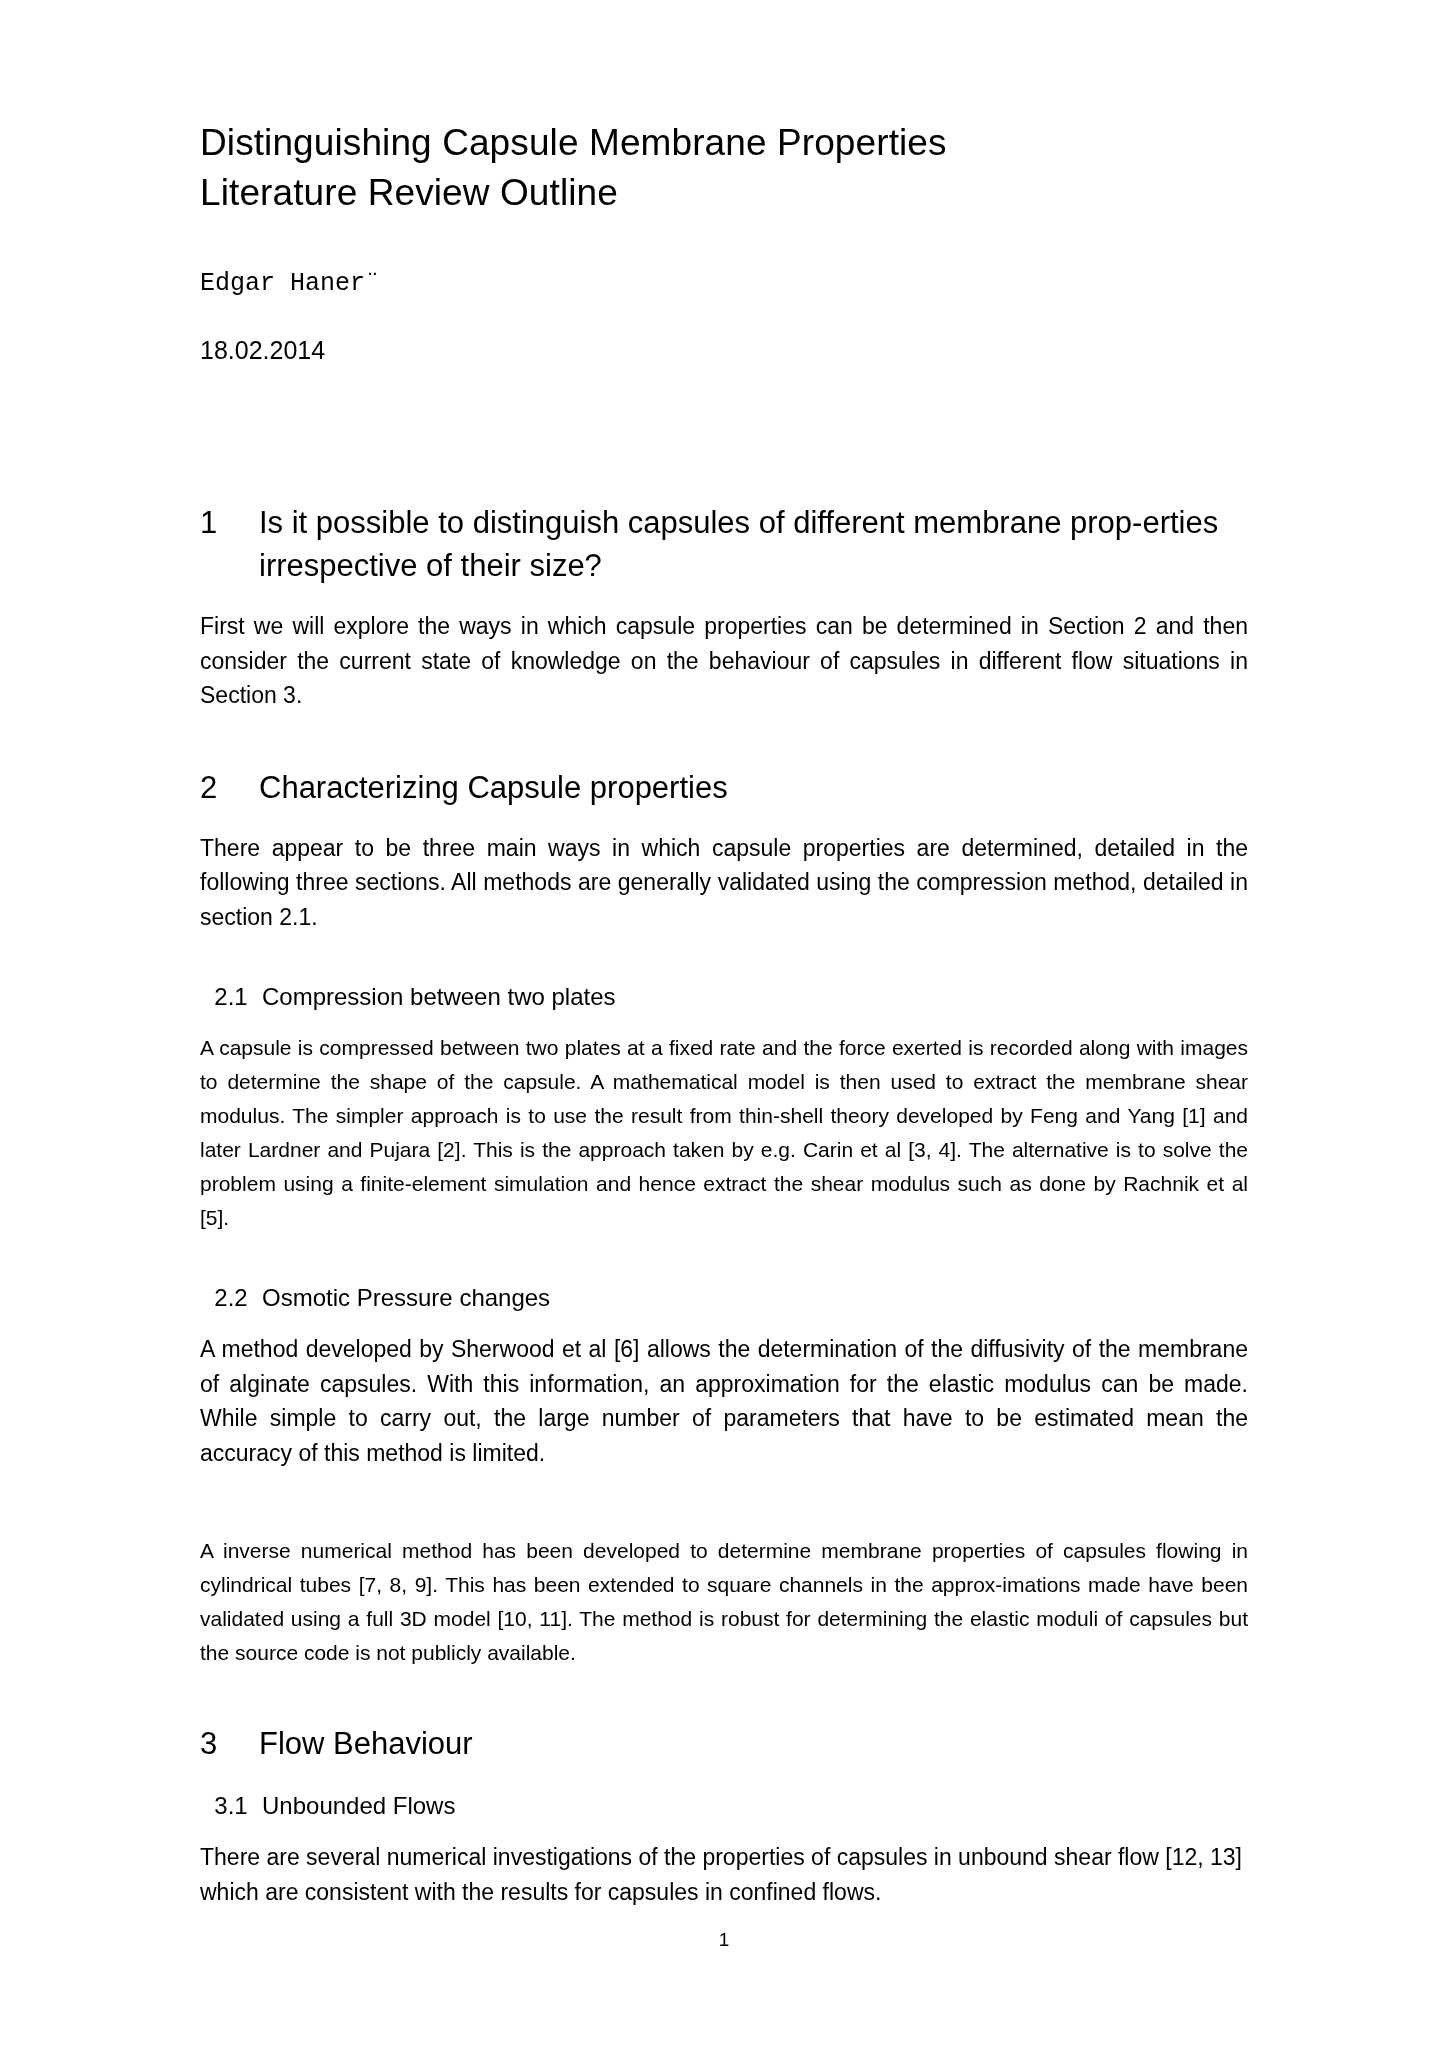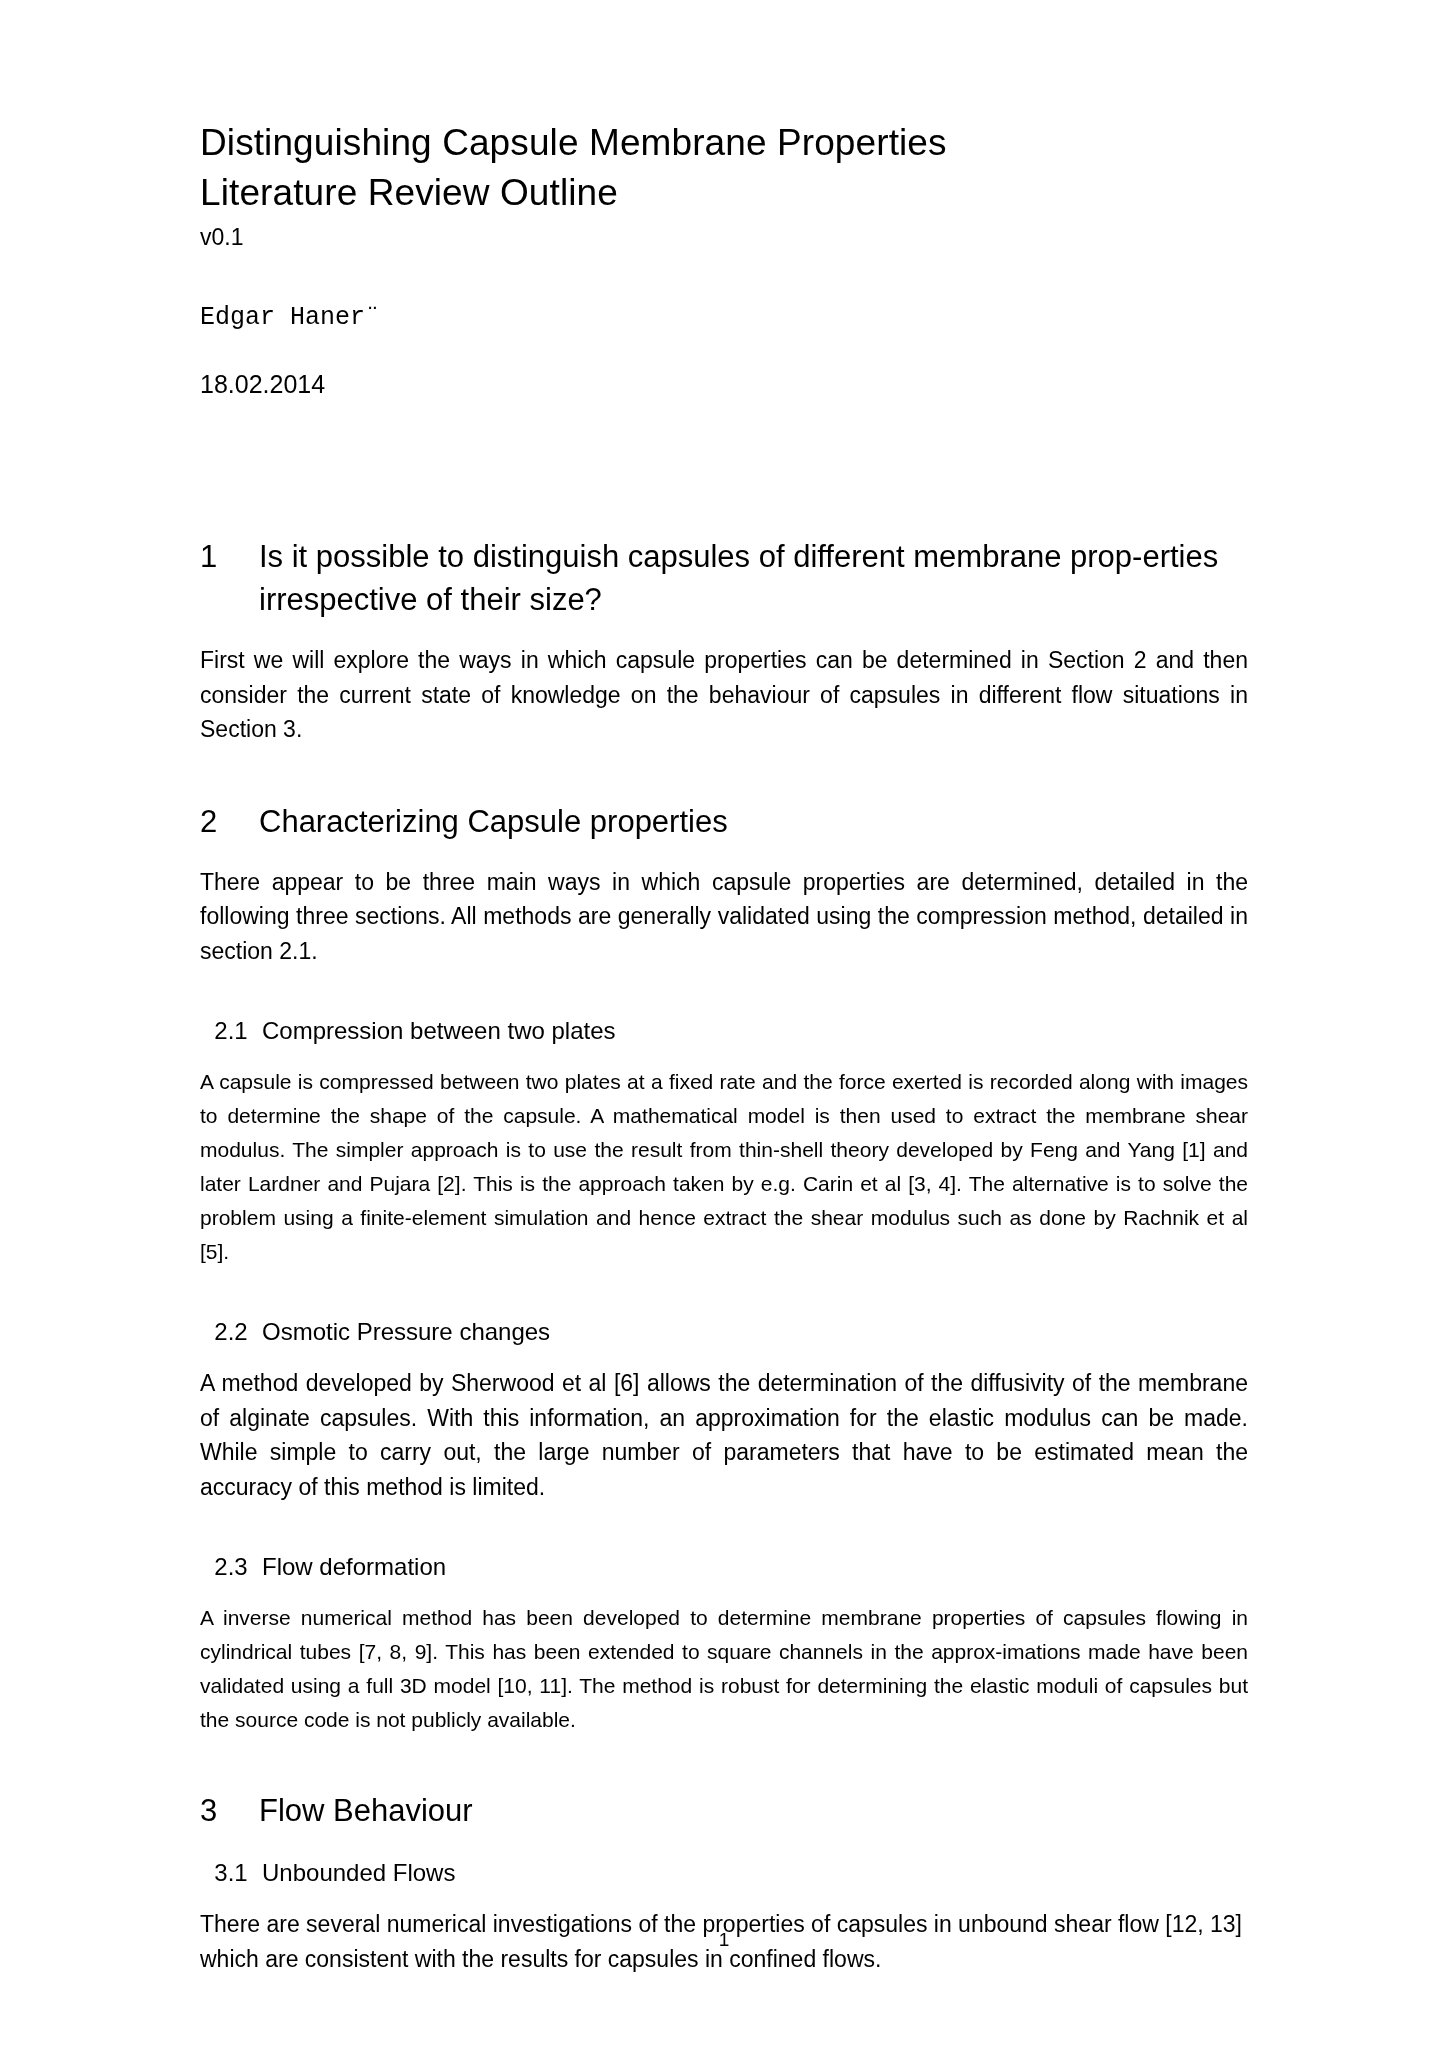--- a/index.html
+++ b/index.html
@@ -136,21 +136,20 @@
 </style>
 </head>
 <body>
 
 <div class="page">
   <div class="content">
 
     <div class="titleblock">
       <div class="doc-title-line">Distinguishing Capsule Membrane Properties</div>
       <div class="doc-title-line">Literature Review Outline</div>
-      <div class="doc-version">v0.1</div>
       <div class="doc-author">Edgar Haner¨</div>
       <div class="doc-date">18.02.2014</div>
     </div>
 
     <div class="body-area">
 
       <div class="sp-h1-top"></div>
 
       <div class="h1">
         <span class="num">1</span>
@@ -181,24 +180,20 @@
 
       <div class="h2">
         <span class="num">2.2</span>
         <span class="txt">Osmotic Pressure changes</span>
       </div>
       <div class="sp-h2-body"></div>
       <p class="para big">A method developed by Sherwood et al [6] allows the determination of the diffusivity of the membrane of alginate capsules. With this information, an approximation for the elastic modulus can be made. While simple to carry out, the large number of parameters that have to be estimated mean the accuracy of this method is limited.</p>
 
       <div class="sp-para-h2"></div>
 
-      <div class="h2">
-        <span class="num">2.3</span>
-        <span class="txt">Flow deformation</span>
-      </div>
       <div class="sp-h2-body"></div>
       <p class="para small">A inverse numerical method has been developed to determine membrane properties of capsules flowing in cylindrical tubes [7, 8, 9]. This has been extended to square channels in the approx-imations made have been validated using a full 3D model [10, 11]. The method is robust for determining the elastic moduli of capsules but the source code is not publicly available.</p>
 
       <div class="sp-sec3-top"></div>
 
       <div class="h1">
         <span class="num">3</span>
         <span class="txt">Flow Behaviour</span>
       </div>
 

